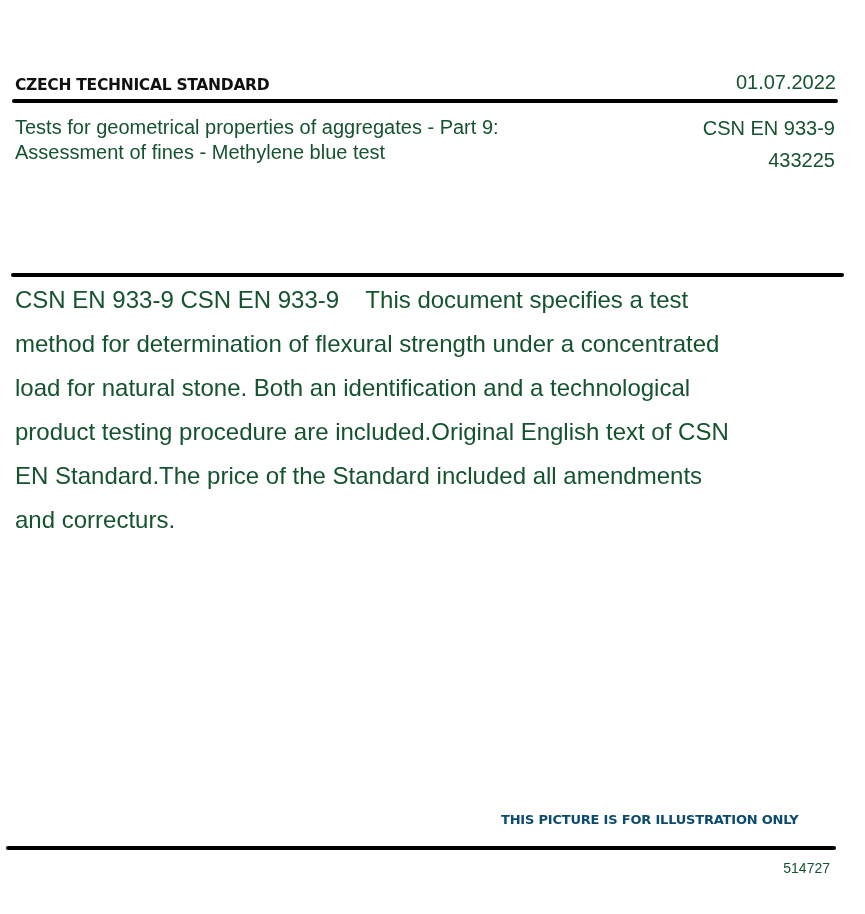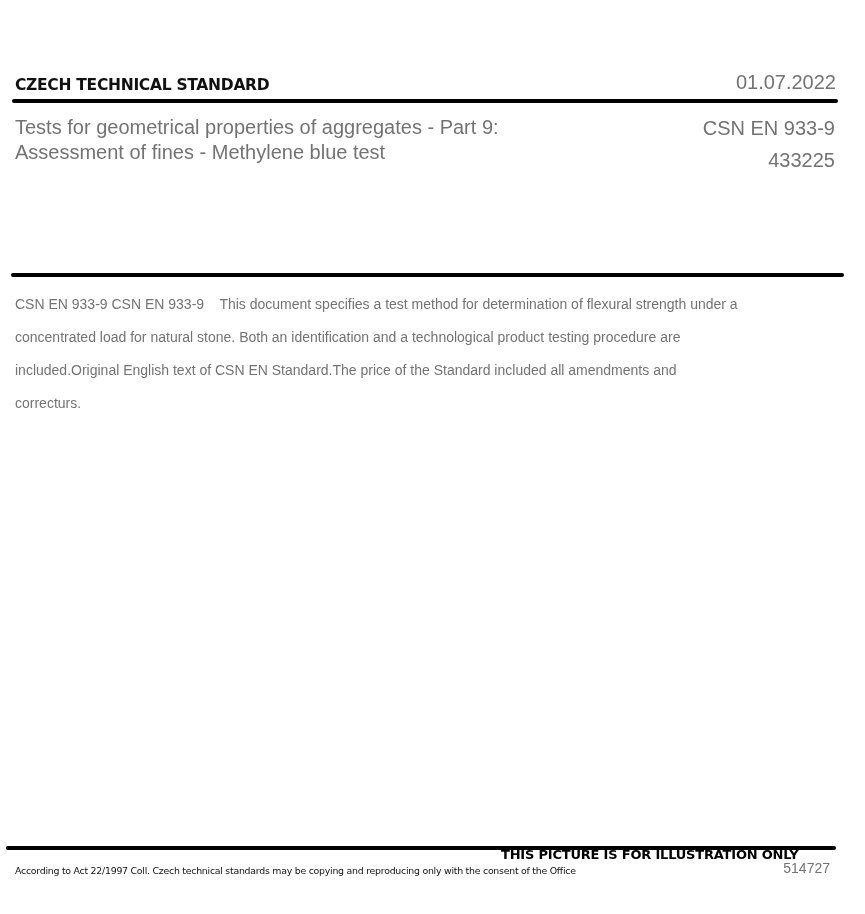--- a/index.html
+++ b/index.html
@@ -1,25 +1,25 @@
 <!DOCTYPE html>
 <html><head>
 <meta charset="utf-8">
 <style>
   html, body { margin:0; padding:0; background:#ffffff; }
   body { width:865px; height:914px; position:relative; overflow:hidden; font-family:"Liberation Sans", sans-serif; }
   .abs { position:absolute; }
-  .teal { color:#737373; }
+  .teal { color:#14532d; }
   .hdr-label { left:15px; top:75px; font-family:"DejaVu Sans", sans-serif; font-weight:bold; font-size:16px; color:#111; letter-spacing:-0.3px; transform:scaleX(0.97); transform-origin:left; }
   .date { right:29px; top:71px; font-size:20px; }
   .rule { background:#000; height:4px; border-radius:2px; }
   .title { left:15px; top:115px; width:520px; font-size:20px; line-height:25px; }
   .code-right { right:30px; text-align:center; font-size:20px; line-height:32px; }
-  .desc { left:15px; top:288px; width:730px; font-size:14px; line-height:33px; }
-  .illus { left:501px; top:812px; font-family:"DejaVu Sans", sans-serif; font-weight:bold; font-size:13px; color:#000000; letter-spacing:-0.2px;margin-top:35px; }
+  .desc { left:15px; top:278px; width:730px; font-size:24px; line-height:44px; }
+  .illus { left:501px; top:812px; font-family:"DejaVu Sans", sans-serif; font-weight:bold; font-size:13px; color:#0c4a6e; letter-spacing:-0.2px; }
   .legal { left:15px; top:864px; width:580px; font-family:"DejaVu Sans", sans-serif; font-size:9.4px; line-height:13px; color:#111; letter-spacing:-0.25px; }
   .catno { right:35px; top:860px; font-size:14px; }
 </style>
 </head>
 <body>
 
 <div class="abs hdr-label">CZECH TECHNICAL STANDARD</div>
 <div class="abs date teal">01.07.2022</div>
 <div class="abs rule" style="left:12px; top:99px; width:826px;"></div>
 
@@ -29,15 +29,14 @@
 
 <div class="abs rule" style="left:11px; top:273px; width:833px;"></div>
 
 <div class="abs desc teal">CSN EN 933-9 CSN EN 933-9&nbsp;&nbsp;&nbsp; This document specifies a test method for determination of flexural strength under a concentrated load for natural stone. Both an identification and a technological product testing procedure are included.Original English text of CSN EN Standard.The price of the Standard included all amendments and correcturs.</div>
 
 <div class="abs illus">THIS PICTURE IS FOR ILLUSTRATION ONLY</div>
 
 <div class="abs rule" style="left:6px; top:846px; width:830px;"></div>
 
 <div class="abs legal">
-  <div>According to Act 22/1997 Coll. Czech technical standards may be copying and reproducing only with the consent of the Office</div>
 </div>
 <div class="abs catno teal">514727</div>
 
 </body></html>

